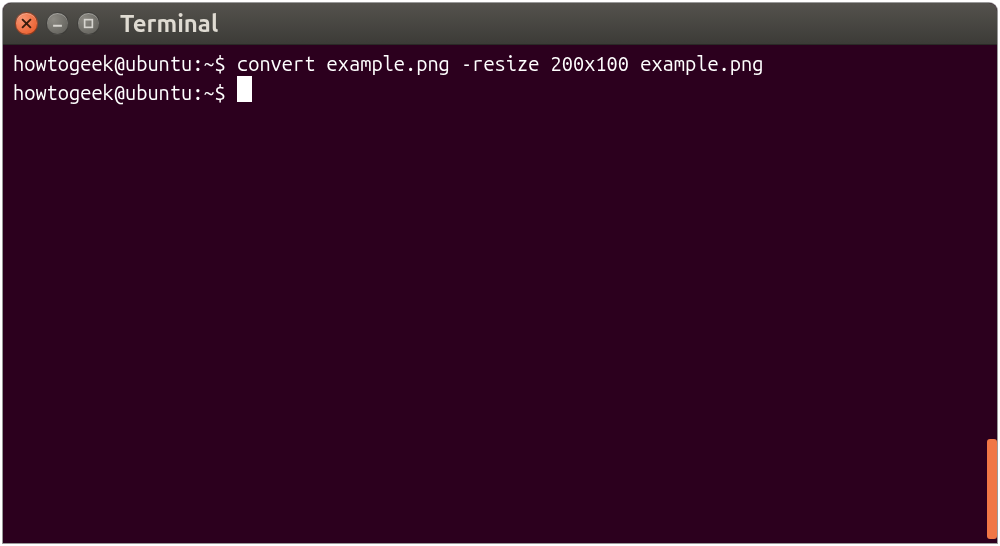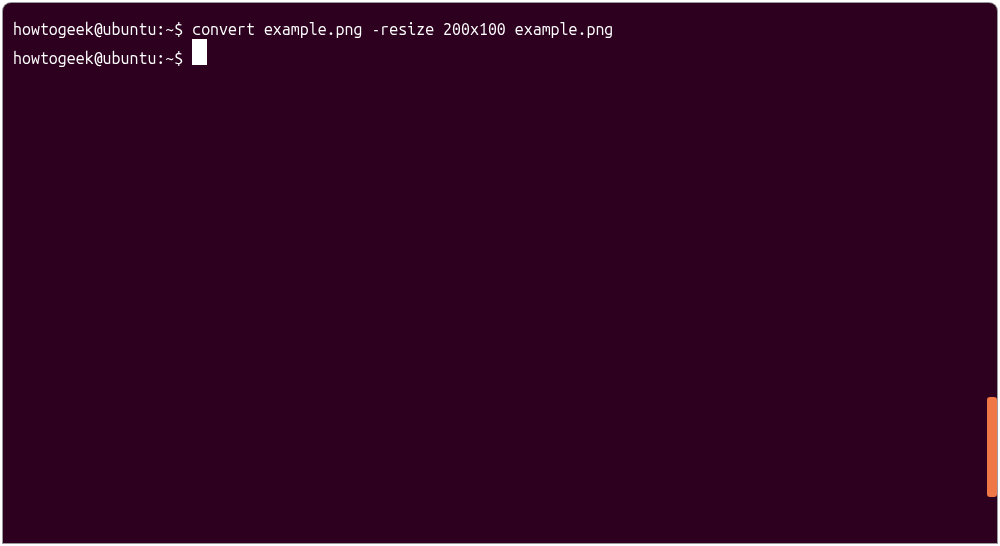--- a/index.html
+++ b/index.html
@@ -61,23 +61,23 @@
     .btn-min, .btn-max {
       background: radial-gradient(circle at 30% 30%, #8d8b84, #5c5b56);
     }
     .title {
       color: #dfdbd2;
       font-weight: bold;
       font-size: 24px;
       margin-left: 20px;
     }
     .terminal-body {
-      padding: 16px 10px;
+      padding: 6px 10px;
       font-family: "Ubuntu Mono", "DejaVu Sans Mono", monospace;
-      font-size: 16px;
+      font-size: 20px;
       line-height: 1.25;
       color: #ffffff;
       white-space: pre-wrap;
       word-break: break-all;
       height: calc(100% - 42px);
       position: relative;
     }
     .prompt {
       color: #ffffff;
     }
@@ -96,17 +96,37 @@
       width: 10px;
       height: 100px;
       background: #f07746;
       border-radius: 3px;
     }
   </style>
 </head>
 <body>
 
 <div class="window">
+  <div class="titlebar">
+    <div class="window-buttons">
+      <div class="btn btn-close">
+        <svg viewBox="0 0 10 10">
+            <path d="M1 1 L9 9 M9 1 L1 9" stroke="#3a1c0c" stroke-width="1.8" fill="none"></path>
+          </svg>
+      </div>
+      <div class="btn btn-min">
+        <svg viewBox="0 0 10 10">
+            <path d="M1 7 L9 7" stroke="#d6d4cf" stroke-width="1.8" fill="none"></path>
+          </svg>
+      </div>
+      <div class="btn btn-max">
+        <svg viewBox="0 0 10 10">
+            <rect x="1.5" y="1.5" width="7" height="7" stroke="#d6d4cf" stroke-width="1.5" fill="none"></rect>
+          </svg>
+      </div>
+    </div>
+    <div class="title">Terminal</div>
+  </div>
   <div class="terminal-body"><span class="prompt">howtogeek@ubuntu:~$ </span><span>convert example.png -resize 200x100 example.png</span>
 <span class="prompt">howtogeek@ubuntu:~$ </span><span class="cursor"></span>
     <div class="scrollbar-handle"></div>
   </div>
 </div>
 
 </body></html>

